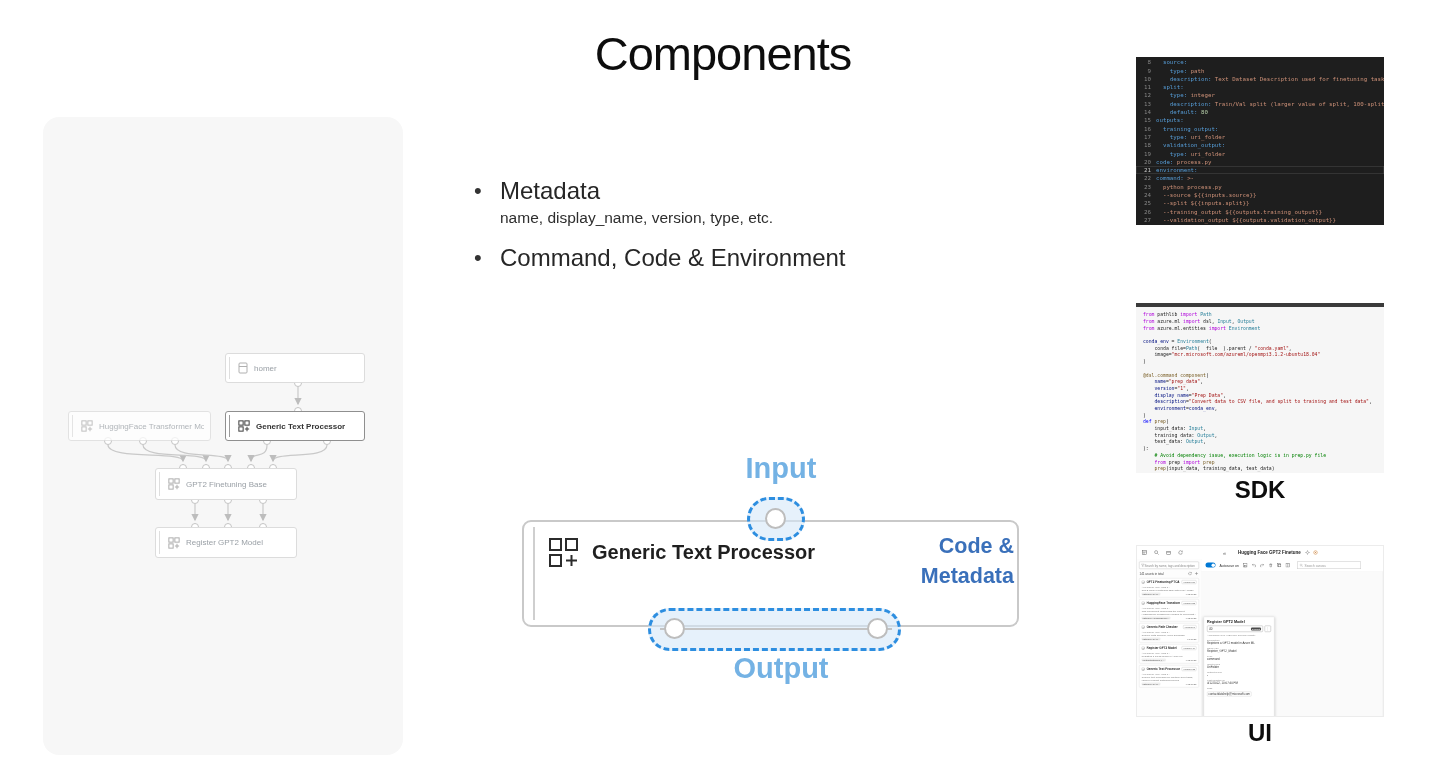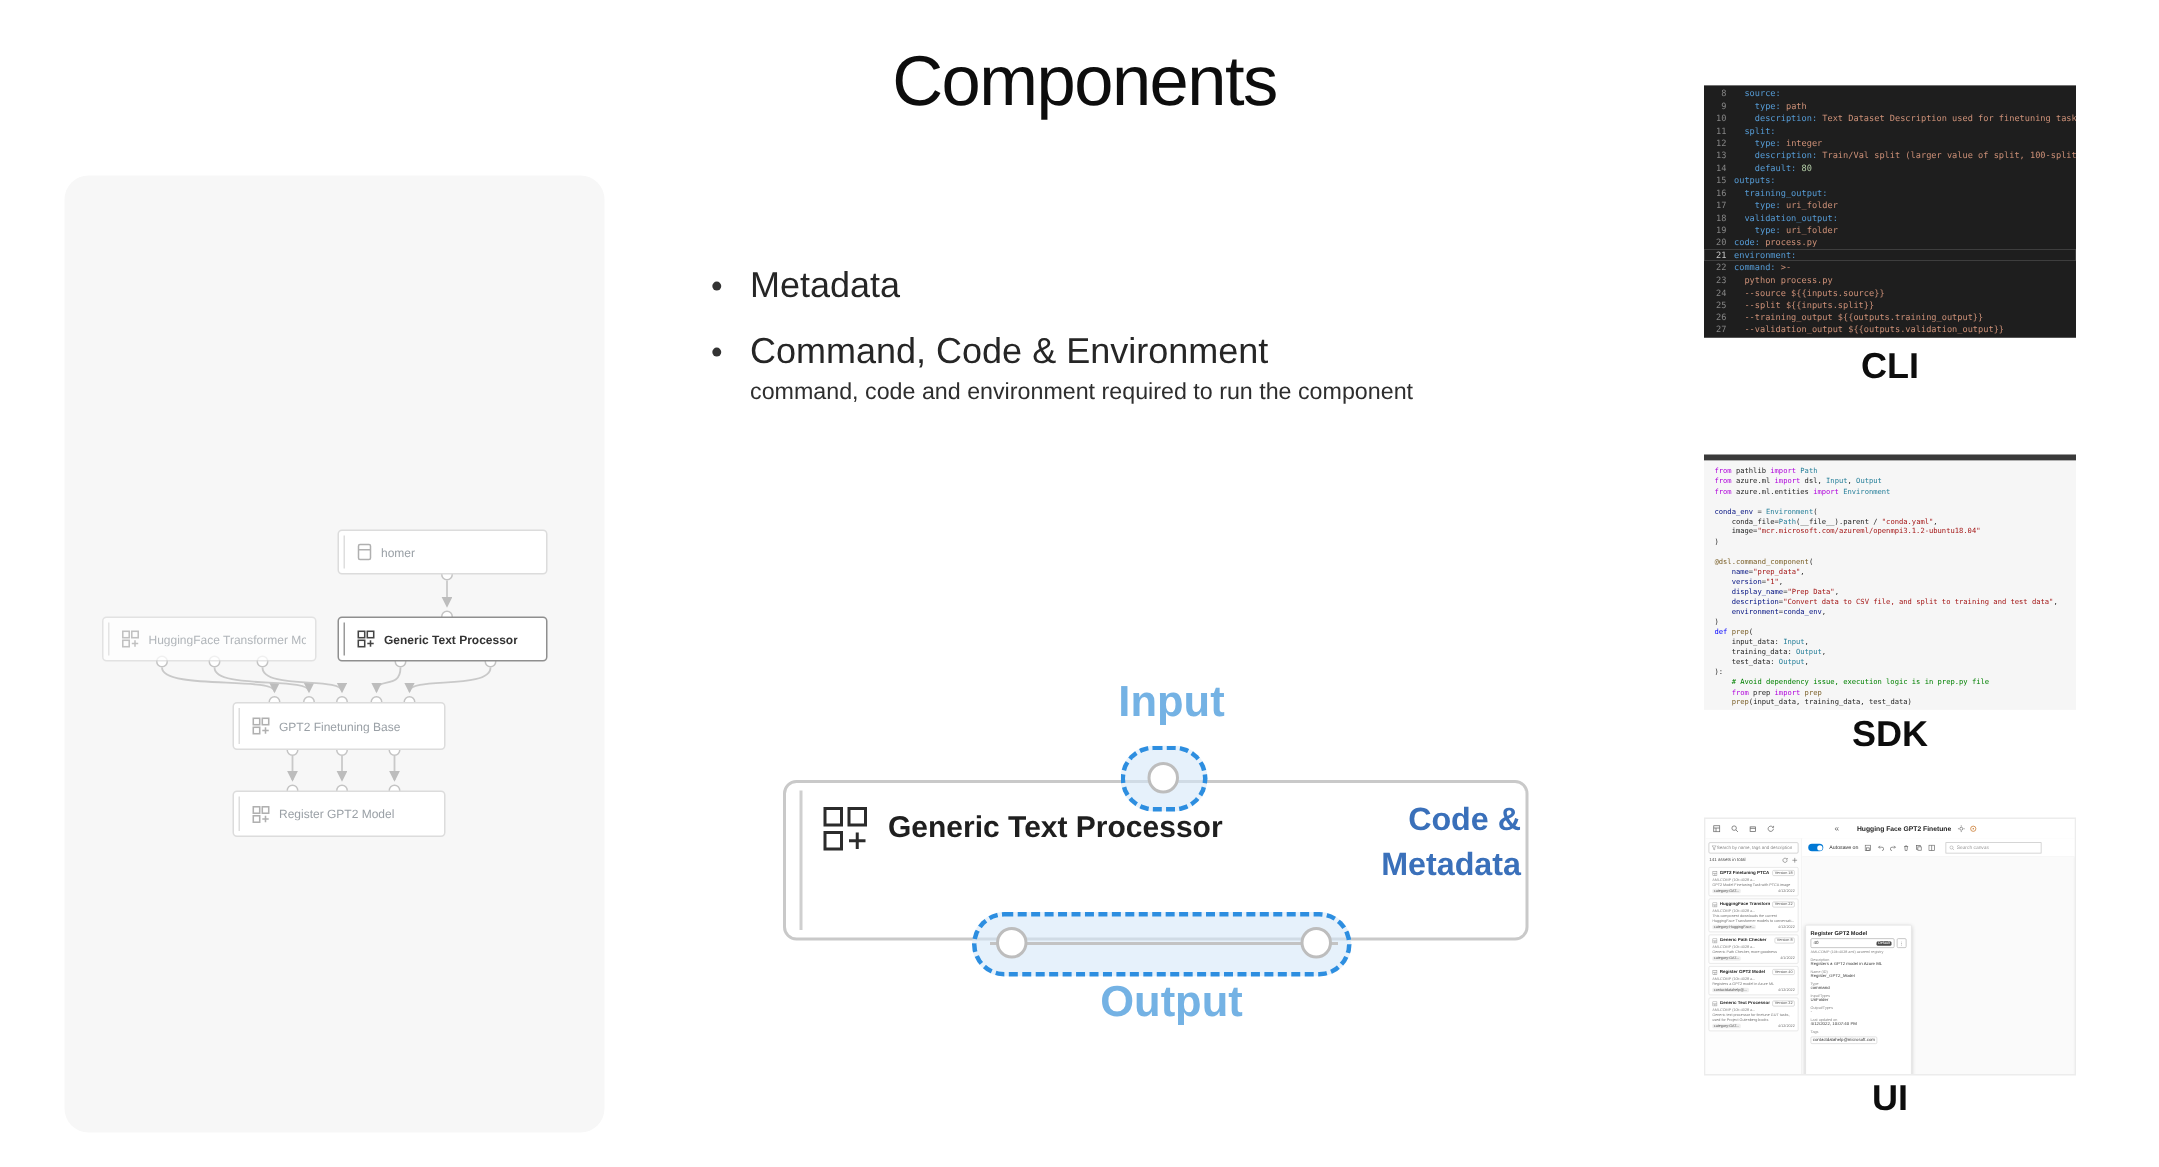--- a/index.html
+++ b/index.html
@@ -205,24 +205,24 @@
             <line x1="8" y1="10.5" x2="13" y2="10.5"></line>
           </g>
         </svg>
       <span class="lbl">Register GPT2 Model</span>
     </div>
   </section>
 
   <section class="abs bullets">
     <div class="bitem">
       <div class="btitle">Metadata</div>
+      <div class="bdesc">name, display_name, version, type, etc.</div>
     </div>
     <div class="bitem">
       <div class="btitle">Command, Code &amp; Environment</div>
-      <div class="bdesc">command, code and environment required to run the component</div>
     </div>
   </section>
 
   <div class="abs io-label" style="left:681px;top:452px;">Input</div>
 
   <div class="abs cbox"></div>
   <div class="abs cbox-accent"></div>
   <svg class="abs" style="left:548px;top:537px;" width="31" height="31" viewBox="0 0 31 31">
     <g fill="none" stroke="#2b2b2b" stroke-width="2">
       <rect x="2" y="2" width="11" height="11"></rect>
@@ -265,21 +265,20 @@
         <div class="cl"><span class="ln">20</span><span class="lb"><span class="k">code: </span><span class="v">process.py</span></span></div>
         <div class="cl hl"><span class="ln">21</span><span class="lb"><span class="k">environment:</span></span></div>
         <div class="cl"><span class="ln">22</span><span class="lb"><span class="k">command: </span><span class="v">&gt;-</span></span></div>
         <div class="cl"><span class="ln">23</span><span class="lb"><span class="v">  python process.py</span></span></div>
         <div class="cl"><span class="ln">24</span><span class="lb"><span class="v">  --source ${{inputs.source}}</span></span></div>
         <div class="cl"><span class="ln">25</span><span class="lb"><span class="v">  --split ${{inputs.split}}</span></span></div>
         <div class="cl"><span class="ln">26</span><span class="lb"><span class="v">  --training_output ${{outputs.training_output}}</span></span></div>
         <div class="cl"><span class="ln">27</span><span class="lb"><span class="v">  --validation_output ${{outputs.validation_output}}</span></span></div>
       </div>
   </figure>
-  <div class="abs figcap" style="left:1136px;top:231px;">CLI</div>
 
   <figure class="abs shotwrap sdk-shot" style="margin:0;">
     <div class="shot2x sdk-in" id="sdk-code">
         <div class="sl"><span class="lb"><span class="kw">from </span><span class="pl">pathlib </span><span class="kw">import </span><span class="cls">Path</span></span></div>
         <div class="sl"><span class="lb"><span class="kw">from </span><span class="pl">azure.ml </span><span class="kw">import </span><span class="pl">dsl, </span><span class="cls">Input</span><span class="pl">, </span><span class="cls">Output</span></span></div>
         <div class="sl"><span class="lb"><span class="kw">from </span><span class="pl">azure.ml.entities </span><span class="kw">import </span><span class="cls">Environment</span></span></div>
         <div class="sl"><span class="lb">&nbsp;</span></div>
         <div class="sl"><span class="lb"><span class="prop">conda_env</span><span class="pl"> = </span><span class="cls">Environment</span><span class="pl">(</span></span></div>
         <div class="sl"><span class="lb"><span class="pl">    conda_file=</span><span class="cls">Path</span><span class="pl">(__file__).parent / </span><span class="str">"conda.yaml"</span><span class="pl">,</span></span></div>
         <div class="sl"><span class="lb"><span class="pl">    image=</span><span class="str">"mcr.microsoft.com/azureml/openmpi3.1.2-ubuntu18.04"</span></span></div>

